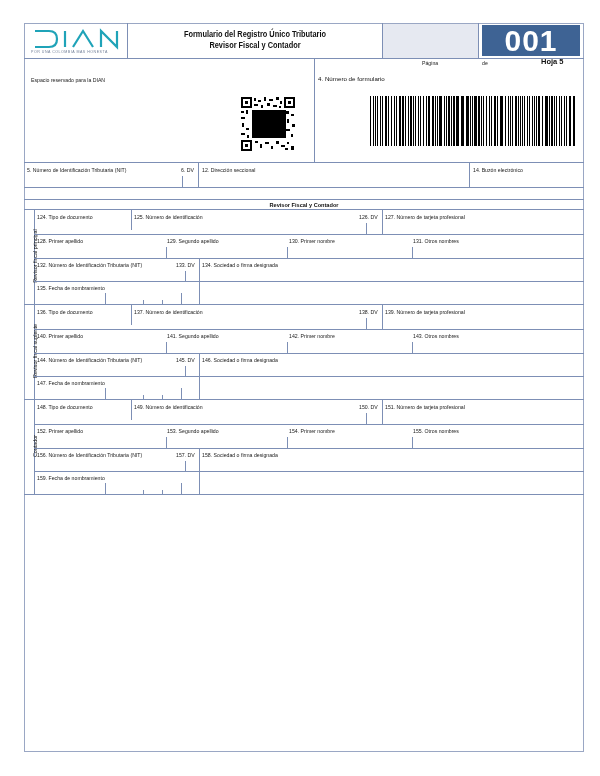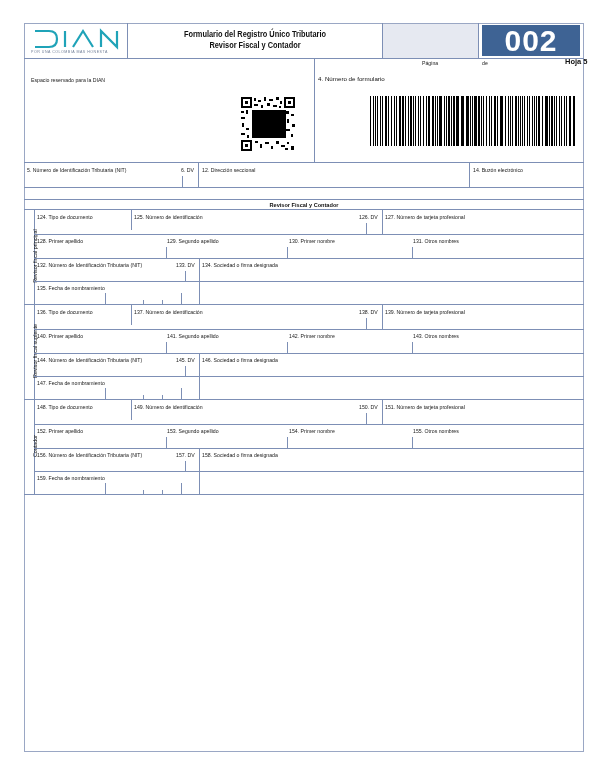--- a/index.html
+++ b/index.html
@@ -31,21 +31,21 @@
 <div class="ln" style="left:127px;top:23px;width:1px;height:36px;"></div>
 
 <div class="abs" style="left:128px;top:27px;width:254px;height:30px;">
   <div class="title" style="left:0;width:254px;top:2px;">Formulario del Registro Único Tributario</div>
   <div class="title" style="left:0;width:254px;top:13px;">Revisor Fiscal y Contador</div>
 </div>
 <div class="ln" style="left:382px;top:23px;width:1px;height:36px;"></div>
 <div class="abs" style="left:383px;top:24px;width:95px;height:34px;background:#e6e9f1;"></div>
 <div class="ln" style="left:478px;top:23px;width:1px;height:36px;"></div>
 <div class="abs" style="left:482px;top:25px;width:98px;height:31px;background:#3e6394;">
-  <div style="color:#fff;font-weight:bold;font-size:30px;text-align:center;line-height:31px;letter-spacing:1px;">002</div>
+  <div style="color:#fff;font-weight:bold;font-size:30px;text-align:center;line-height:31px;letter-spacing:1px;">001</div>
 </div>
 <div class="ln" style="left:24px;top:58px;width:560px;height:1px;"></div>
 
 <div class="t" style="left:31px;top:77px;">Espacio reservado para la DIAN</div>
 <svg width="56" height="56" viewBox="0 0 56 56" style="position:absolute;left:240px;top:96px;">
   <rect x="0" y="0" width="56" height="56" fill="#fff"></rect>
   <g fill="#000">
     <rect x="1" y="1" width="11" height="11"></rect>
       <rect x="44" y="1" width="11" height="11"></rect>
       <rect x="1" y="44" width="11" height="11"></rect>
@@ -92,21 +92,21 @@
       <rect x="47" y="46" width="2" height="2"></rect>
       <rect x="51" y="50" width="3" height="4"></rect>
       <rect x="45" y="52" width="3" height="2"></rect>
     <rect x="12" y="14" width="34" height="28"></rect>
   </g>
 </svg>
 
 <div class="ln" style="left:314px;top:59px;width:1px;height:103px;"></div>
 <div class="t" style="left:422px;top:60px;">Página</div>
 <div class="t" style="left:482px;top:60px;">de</div>
-<div class="abs" style="left:541px;top:57px;font-size:7.5px;font-weight:bold;white-space:nowrap;margin-left:24px;">Hoja 5</div>
+<div class="abs" style="left:541px;top:57px;font-size:7.5px;font-weight:bold;white-space:nowrap;">Hoja 5</div>
 <div class="abs" style="left:318px;top:75px;font-size:6.2px;white-space:nowrap;">4. Número de formulario</div>
 <svg width="206" height="50" style="position:absolute;left:370px;top:96px;">
   <g id="bc" fill="#000">
       <rect x="0" y="0" width="1" height="50"></rect>
       <rect x="3" y="0" width="1" height="50"></rect>
       <rect x="5" y="0" width="1" height="50"></rect>
       <rect x="7" y="0" width="1" height="50"></rect>
       <rect x="10" y="0" width="1" height="50"></rect>
       <rect x="12" y="0" width="1" height="50"></rect>
       <rect x="15" y="0" width="2" height="50"></rect>

